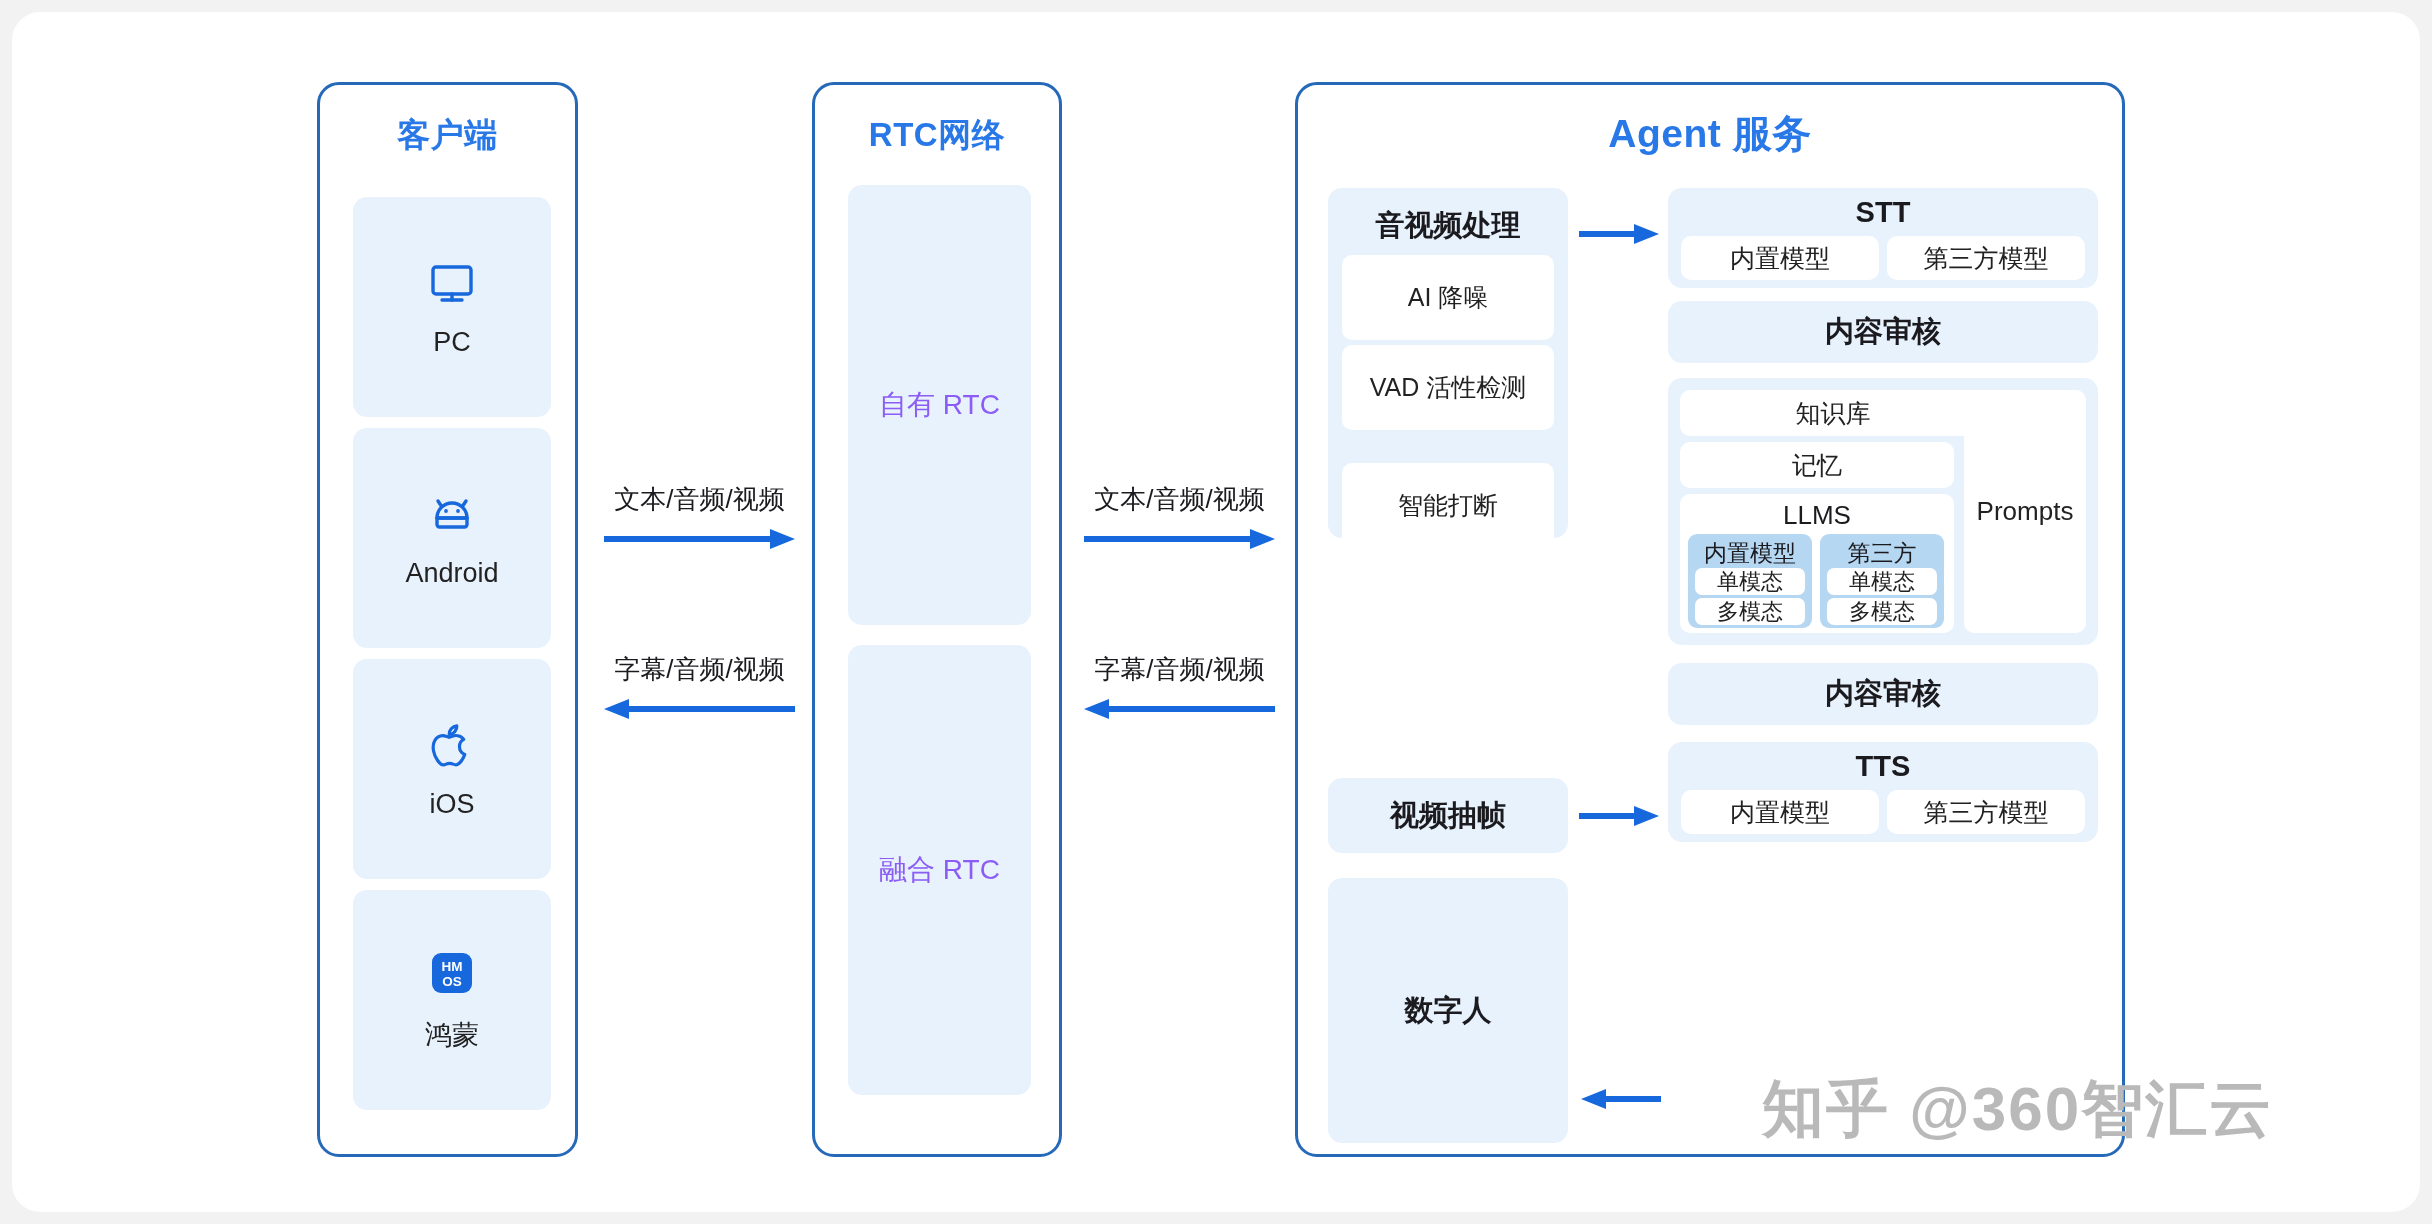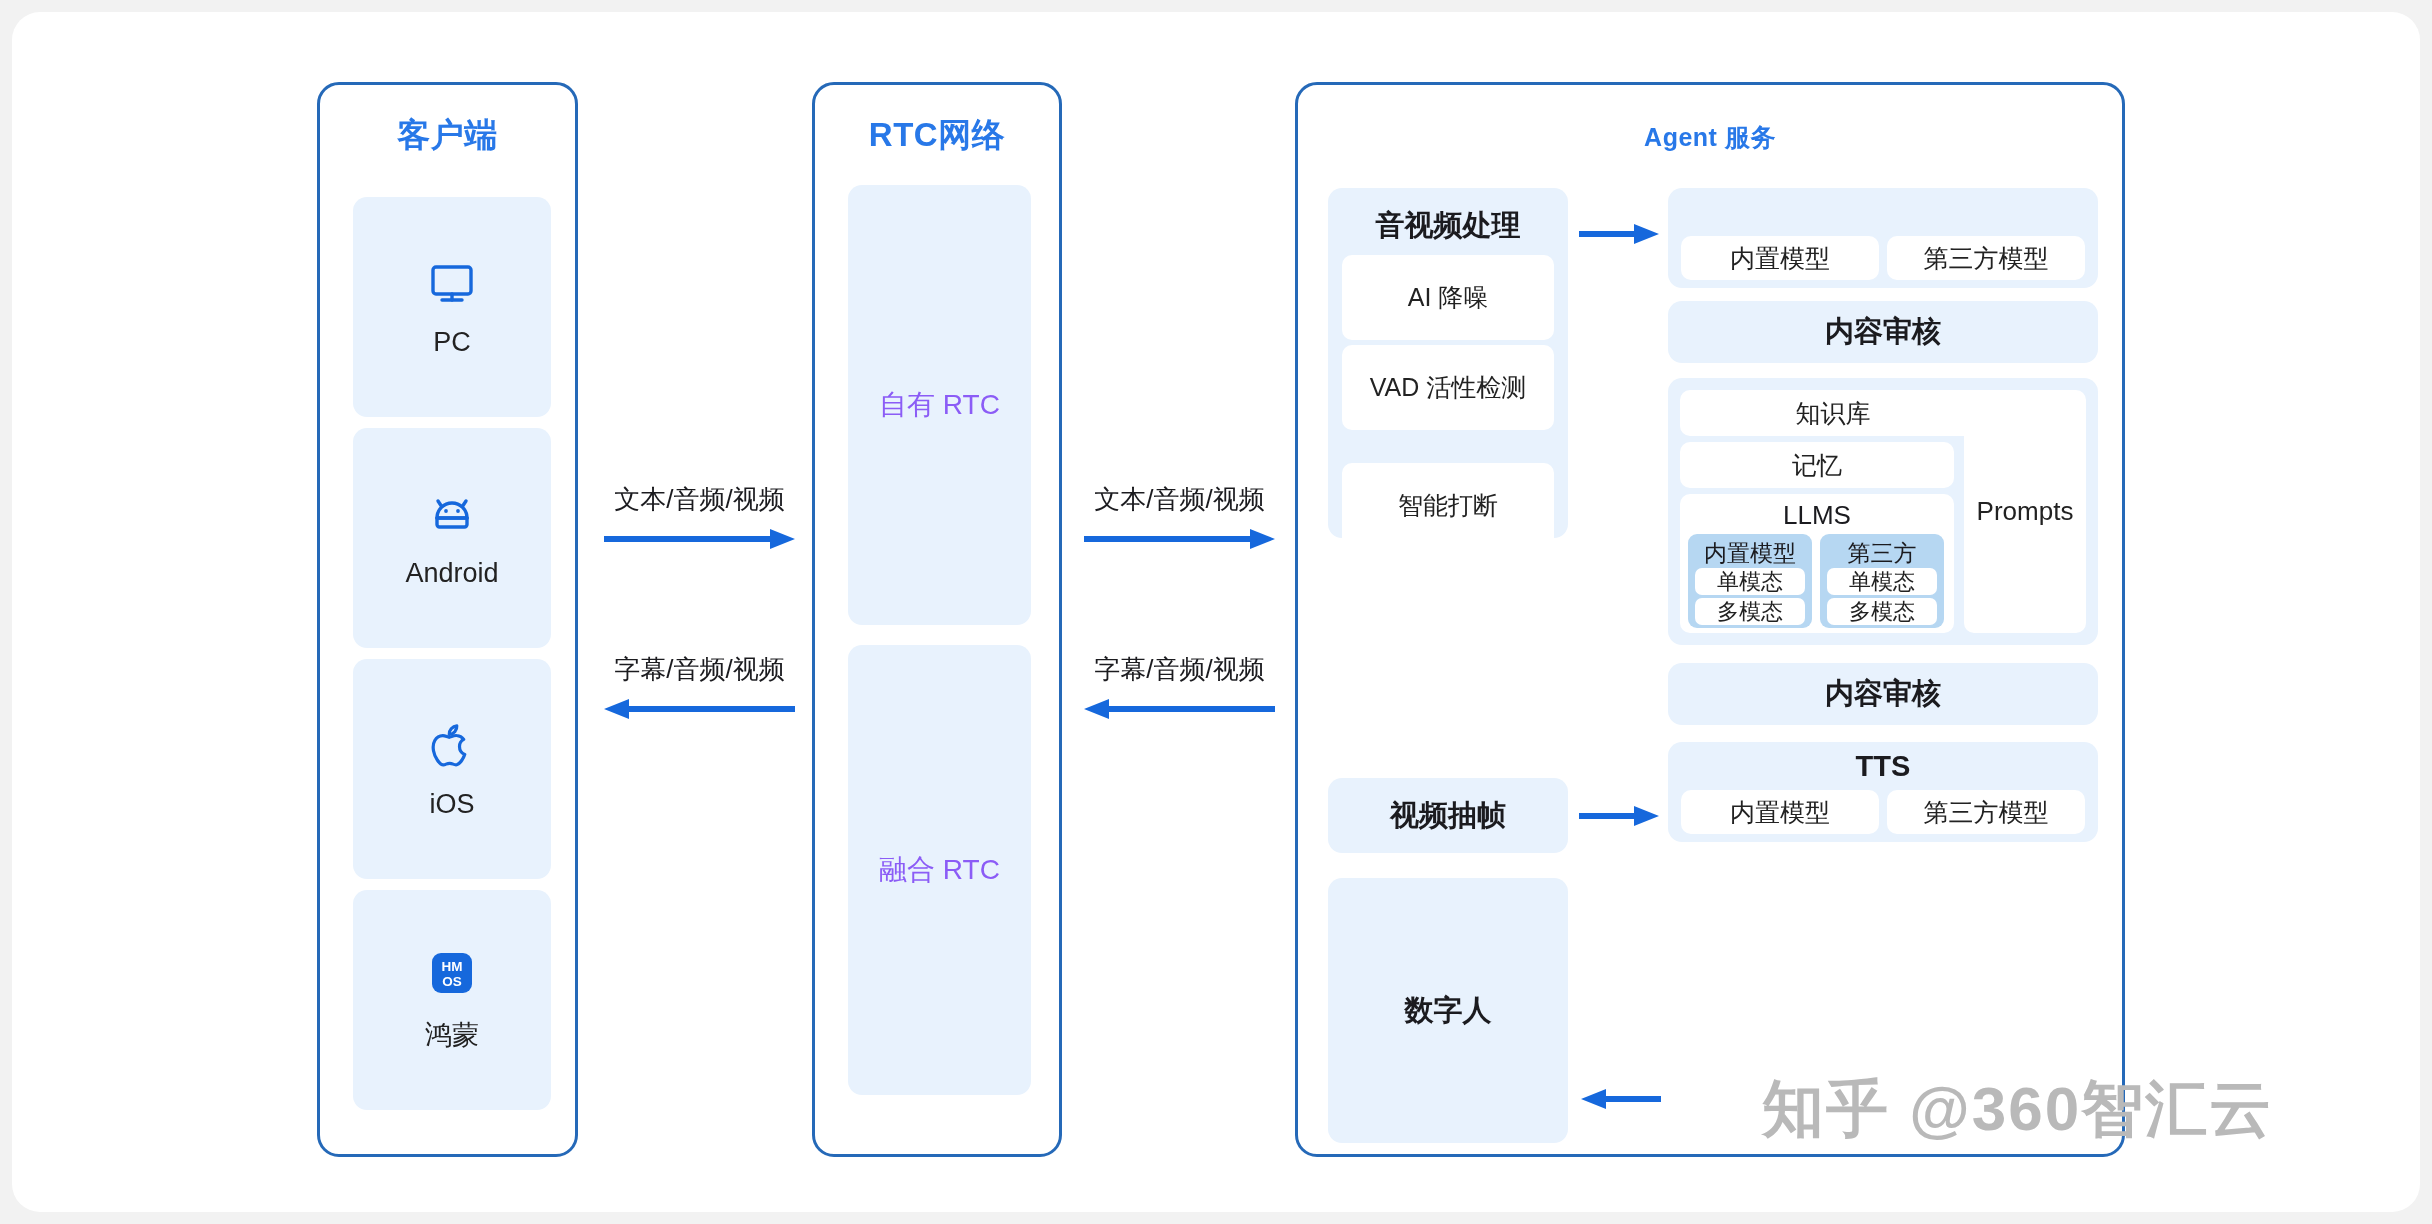--- a/index.html
+++ b/index.html
@@ -181,21 +181,21 @@
 
   <div class="arrow-wrap" style="left:1070px;top:640px;width:195px;height:70px;">
     <div class="arrow-label">字幕/音频/视频</div>
     <svg class="arrow-svg" width="195" height="26" style="top:44px;">
       <line x1="27" y1="13" x2="193" y2="13" stroke="#1668dc" stroke-width="6"></line>
       <polygon points="27,3 2,13 27,23" fill="#1668dc"></polygon>
     </svg>
   </div>
 
   <div class="panel" style="left:1283px;top:70px;width:830px;height:1075px;">
-    <div class="panel-title" style="top:36px;font-size:25px;">Agent 服务</div>
+    <div class="panel-title" style="top:22px;font-size:39px;">Agent 服务</div>
 
     <div class="tile col top" style="left:30px;top:103px;width:240px;height:350px;border-radius:14px;">
       <div class="grp-head" style="top:18px;font-size:29px;">音视频处理</div>
       <div class="cell" style="left:14px;top:67px;width:212px;height:85px;">
         <span>AI 降噪</span>
       </div>
       <div class="cell" style="left:14px;top:157px;width:212px;height:85px;">
         <span>VAD 活性检测</span>
       </div>
       <div class="cell" style="left:14px;top:247px;width:212px;height:85px;margin-top:28px;">
@@ -220,20 +220,21 @@
       <line x1="0" y1="13" x2="55" y2="13" stroke="#1668dc" stroke-width="6"></line>
       <polygon points="55,3 80,13 55,23" fill="#1668dc"></polygon>
     </svg>
 
     <svg width="82" height="26" style="position:absolute;left:281px;top:1001px;">
       <line x1="27" y1="13" x2="82" y2="13" stroke="#1668dc" stroke-width="6"></line>
       <polygon points="27,3 2,13 27,23" fill="#1668dc"></polygon>
     </svg>
 
     <div class="tile col top" style="left:370px;top:103px;width:430px;height:100px;border-radius:14px;">
+      <div class="grp-head" style="top:8px;font-size:29px;">STT</div>
       <div class="cell" style="left:13px;top:48px;width:198px;height:44px;">
         <span>内置模型</span>
       </div>
       <div class="cell" style="left:219px;top:48px;width:198px;height:44px;">
         <span>第三方模型</span>
       </div>
     </div>
 
     <div class="tile" style="left:370px;top:216px;width:430px;height:62px;border-radius:14px;">
       <span class="bold" style="font-size:29px;">内容审核</span>

